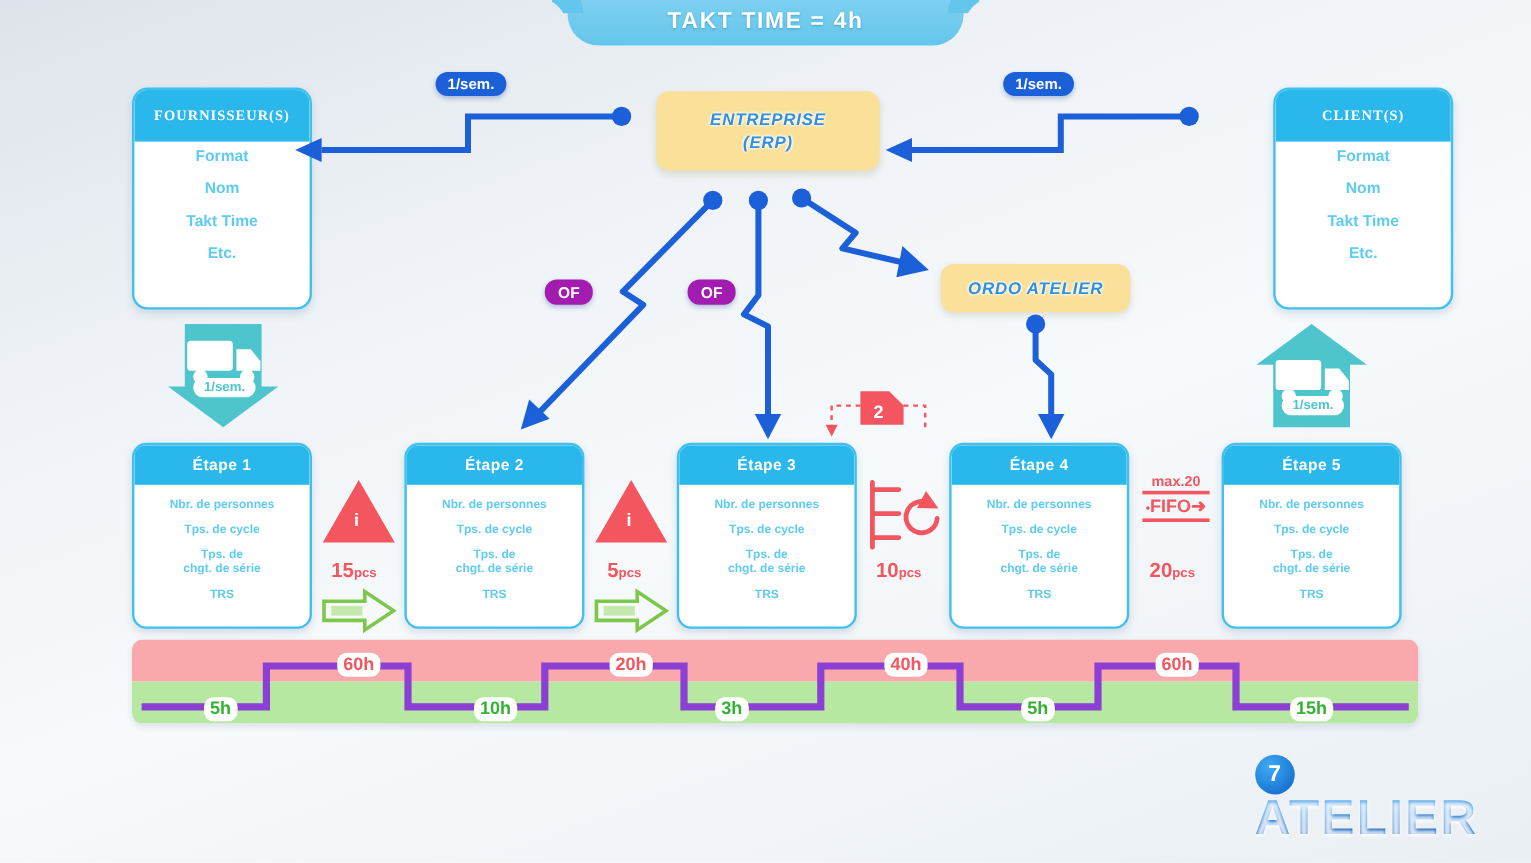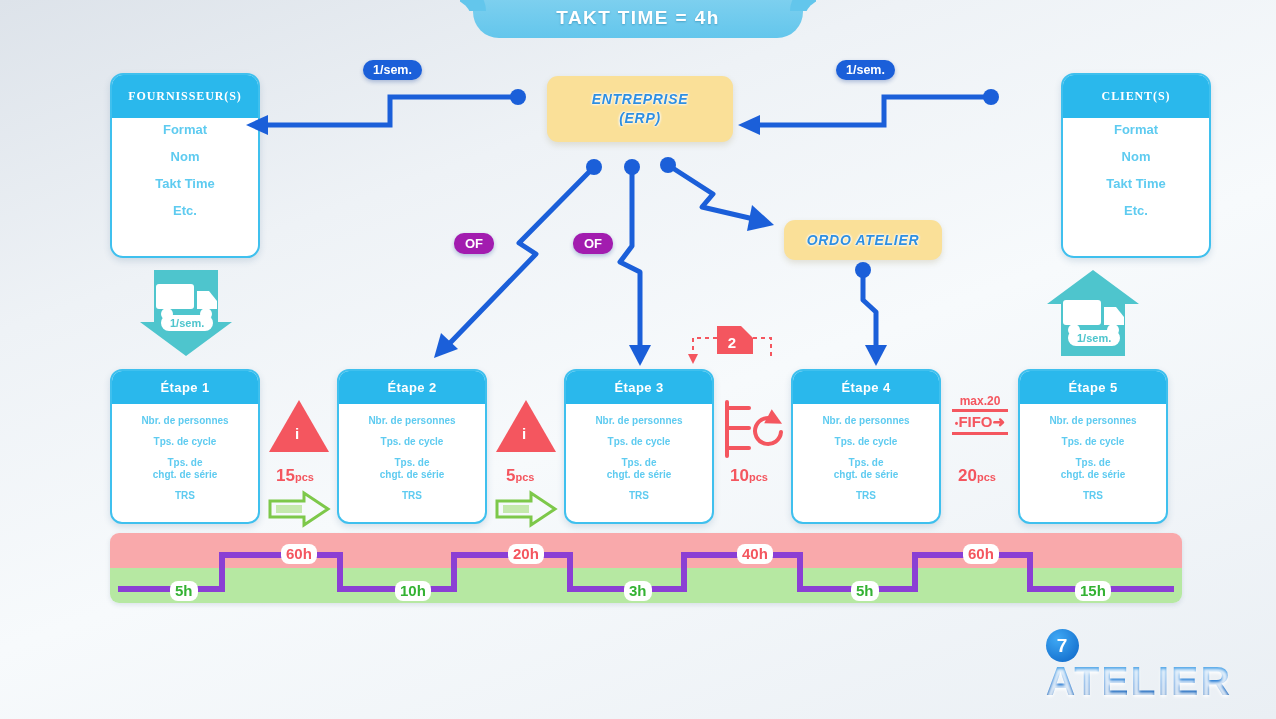--- a/index.html
+++ b/index.html
@@ -366,21 +366,21 @@
       <polyline points="8,56 112,56 112,22 230,22 230,56 344,56 344,22 460,22 460,56 574,56 574,22 690,22 690,56 805,56 805,22 920,22 920,56 1064,56" fill="none" stroke="#8b3fd4" stroke-width="6" stroke-linejoin="miter" stroke-linecap="butt"></polyline>
     </svg>
   </div>
 
   <div class="tl-val low" style="left:170px; top:581px;">
     <b>5h</b>
   </div>
   <div class="tl-val low" style="left:395px; top:581px;text-align:center;">
     <b>10h</b>
   </div>
-  <div class="tl-val low" style="left:624px; top:581px;">
+  <div class="tl-val low" style="left:596px; top:581px;">
     <b>3h</b>
   </div>
   <div class="tl-val low" style="left:851px; top:581px;">
     <b>5h</b>
   </div>
   <div class="tl-val low" style="left:1075px; top:581px;">
     <b>15h</b>
   </div>
 
   <div class="tl-val high" style="left:281px; top:544px;">

